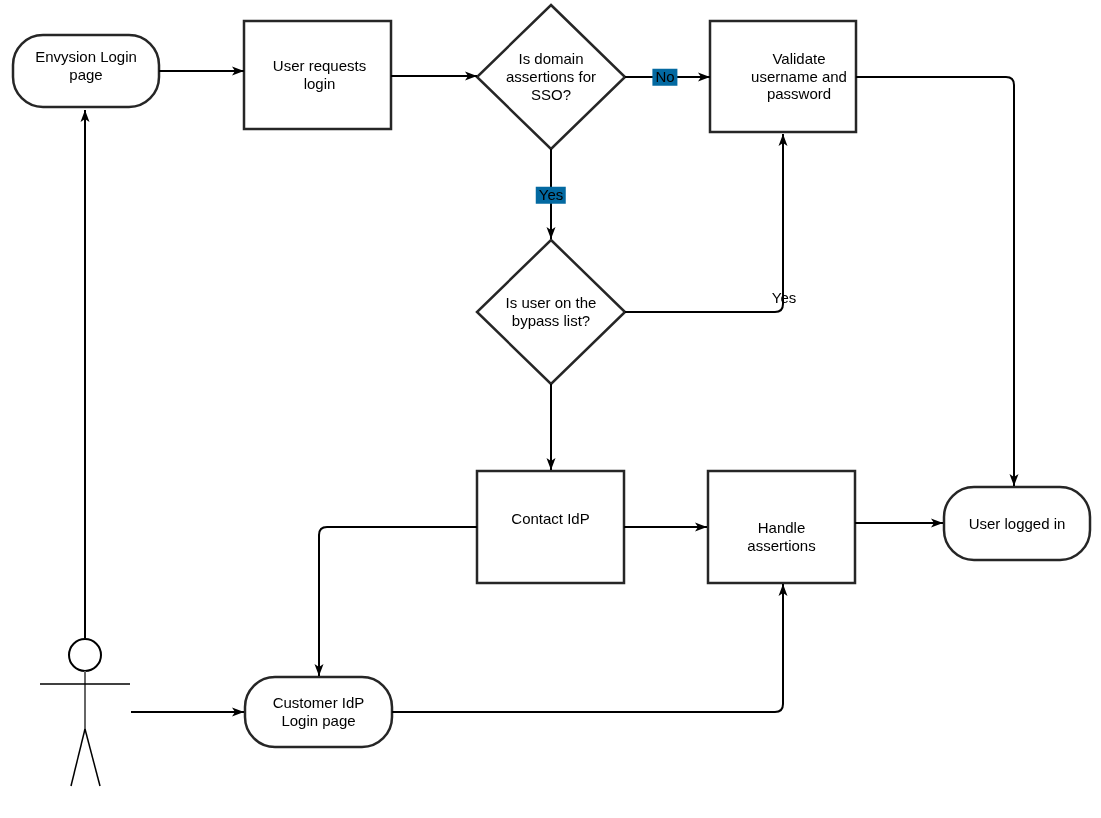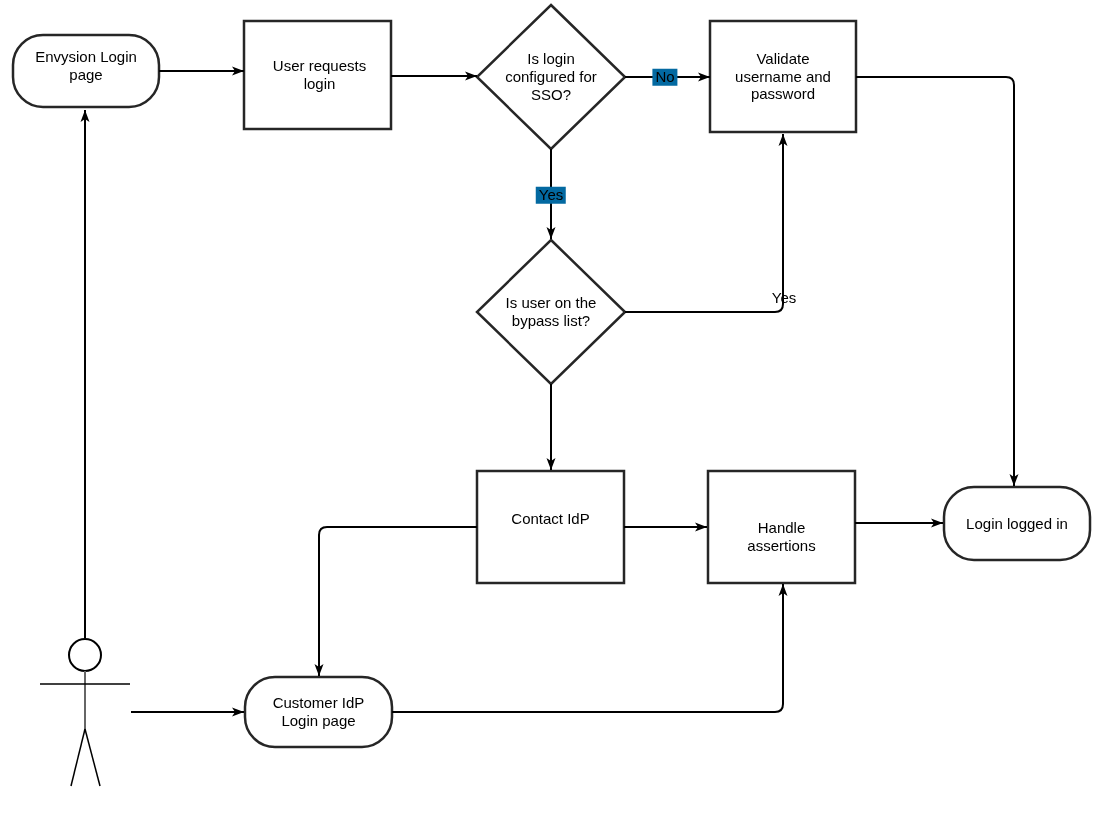--- a/index.html
+++ b/index.html
@@ -98,41 +98,41 @@
 
   <div class="node-label" style="left:13px; top:35px; width:146px; height:61px;">
     <span style="max-width:120px;">Envysion Login page</span>
   </div>
 
   <div class="node-label" style="left:244px; top:21px; width:151px; height:108px;">
     <span style="max-width:110px;">User requests login</span>
   </div>
 
   <div class="node-label" style="left:477px; top:5px; width:148px; height:144px;">
-    <span style="max-width:112px;">Is login configured for SSO?</span>
+    <span style="max-width:112px;">Is domain assertions for SSO?</span>
   </div>
 
-  <div class="node-label" style="left:710px; top:21px; width:146px; height:111px;">
+  <div class="node-label" style="left:710px; top:21px; width:146px; height:111px;padding-left:16px;">
     <span style="max-width:118px;">Validate username and password</span>
   </div>
 
   <div class="node-label" style="left:477px; top:240px; width:148px; height:144px;">
     <span style="max-width:104px;">Is user on the bypass list?</span>
   </div>
 
   <div class="node-label" style="left:477px; top:471px; width:147px; height:96px;">
     <span style="max-width:130px;">Contact IdP</span>
   </div>
 
   <div class="node-label" style="left:708px; top:471px; width:147px; height:132px;">
     <span style="max-width:90px;">Handle assertions</span>
   </div>
 
   <div class="node-label" style="left:944px; top:487px; width:146px; height:73px;">
-    <span style="max-width:130px;">Login logged in</span>
+    <span style="max-width:130px;">User logged in</span>
   </div>
 
   <div class="node-label" style="left:245px; top:677px; width:147px; height:70px;">
     <span style="max-width:110px;">Customer IdP Login page</span>
   </div>
 
   <div class="edge-label" style="left:665px; top:77px;">No</div>
 
   <div class="edge-label" style="left:551px; top:195px;">Yes</div>
 

